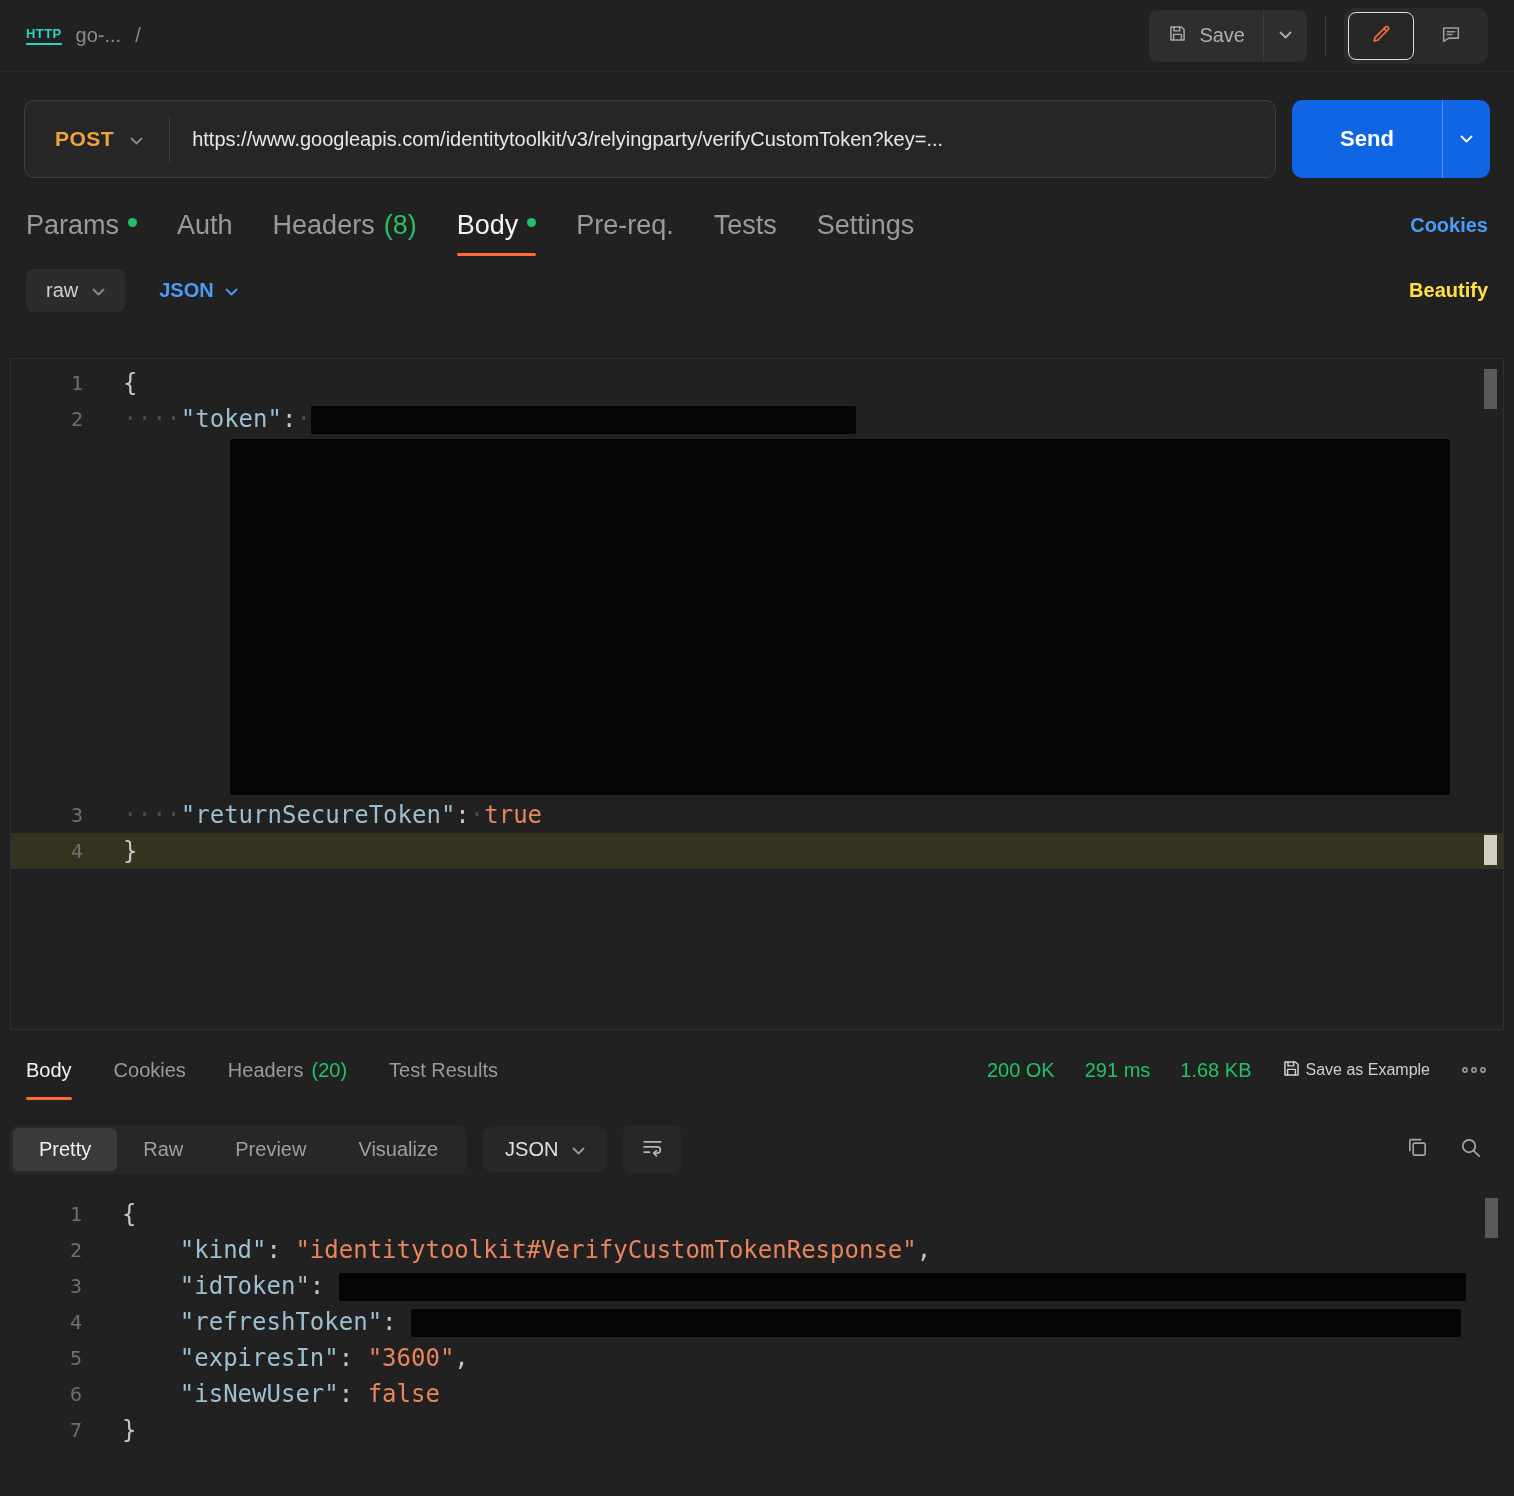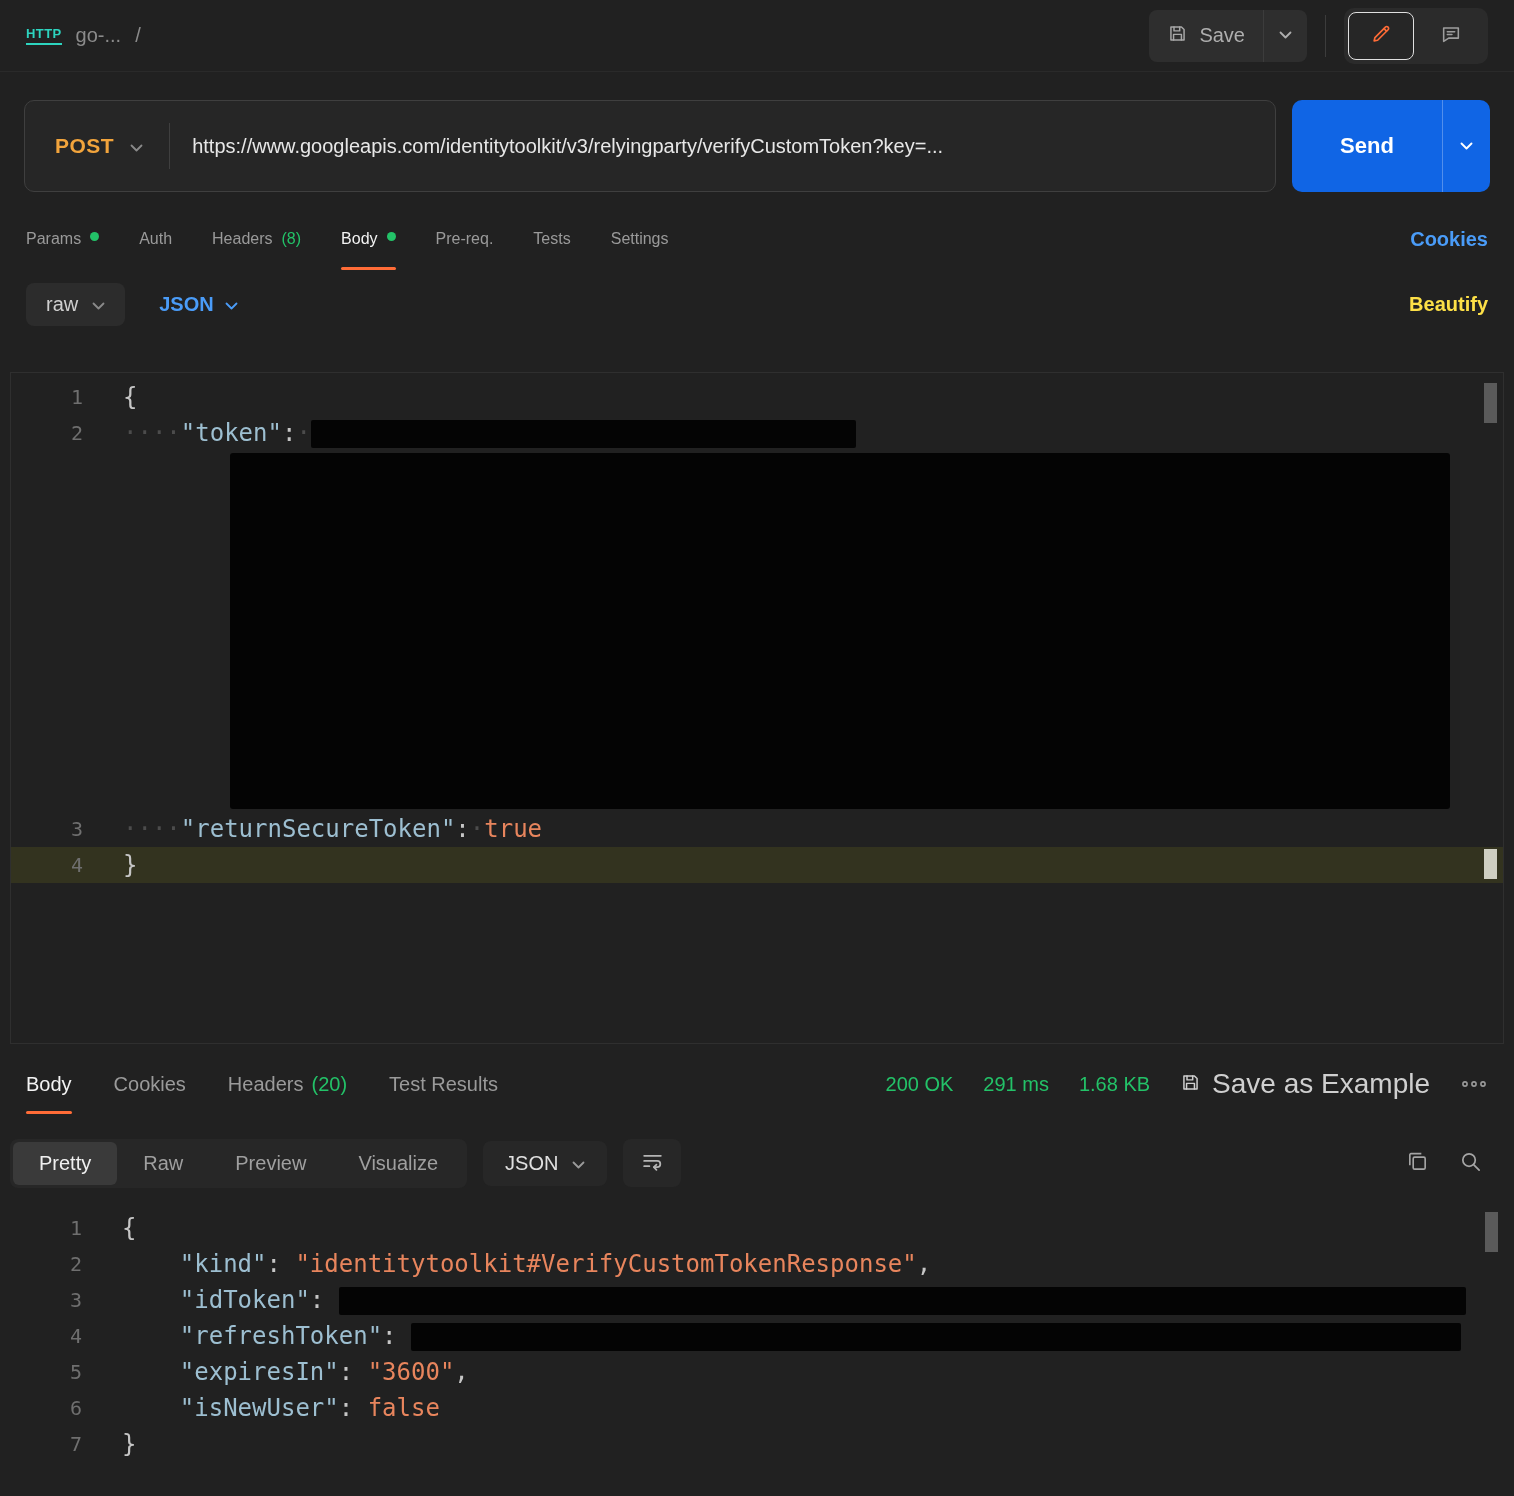--- a/index.html
+++ b/index.html
@@ -24,39 +24,39 @@
                color:#aeaeae; background:transparent; border:none; border-left:1px solid #3c3c3c; cursor:pointer; }
   .tb-sep { width:1px; height:42px; background:#3c3c3c; }
   .icon-group { display:flex; background:#2b2b2b; border-radius:10px; padding:4px; gap:4px; }
   .edit-btn { width:66px; height:48px; border-radius:8px; border:1.5px solid #e0e0e0;
               display:flex; align-items:center; justify-content:center; background:#262626; cursor:pointer; }
   .comment-btn { width:66px; height:48px; border-radius:8px; border:none; background:transparent;
                  display:flex; align-items:center; justify-content:center; cursor:pointer; }
 
   
   .request-row { display:flex; align-items:stretch; gap:16px; padding:0 24px;
-                 margin-top:28px; height:92px; flex:0 0 auto; }
+                 margin-top:28px; height:78px; flex:0 0 auto; }
   .url-bar { flex:1; display:flex; align-items:center; background:#262626;
              border:1px solid #3f3f3f; border-radius:10px; overflow:hidden; }
   .method-btn { display:flex; align-items:center; gap:16px; padding:0 26px 0 30px;
                 color:#f2a43c; font-weight:700; font-size:21px; letter-spacing:.5px;
                 background:transparent; border:none; height:100%; cursor:pointer; }
   .method-btn .chev { color:#8a8a8a; }
   .url-divider { width:1px; height:46px; background:#3f3f3f; }
   .url-text { padding:0 22px; font-size:20px; color:#e7e7e7; white-space:nowrap; overflow:hidden; flex:1; }
   .send-split { display:flex; width:198px; border-radius:10px; overflow:hidden; flex:0 0 198px; }
   .send-btn { flex:1; background:#1065e5; color:#ffffff; font-size:22px; font-weight:600;
               border:none; cursor:pointer; }
   .send-chev { width:48px; background:#1065e5; border:none; border-left:1px solid rgba(255,255,255,.28);
                color:#ffffff; display:flex; align-items:center; justify-content:center; cursor:pointer; }
 
   
   .req-tabs { display:flex; align-items:center; padding:0 26px; height:66px; margin-top:14px; flex:0 0 auto; }
   .tab { display:flex; align-items:center; gap:9px; margin-right:40px; color:#9a9a9a;
-         font-size:16px; position:relative; height:100%; cursor:pointer; }
+         font-size:27px; position:relative; height:100%; cursor:pointer; }
   .tab.active { color:#f3f3f3; }
   .tab.active::after { content:""; position:absolute; left:0; right:0; bottom:2px; height:3px;
                        background:#ff6c37; border-radius:2px; }
   .dot { width:9px; height:9px; border-radius:50%; background:#23c268; margin-top:-6px; }
   .count { color:#23c268; }
   .tabs-spacer { flex:1; }
   .cookies-link { color:#4a9cf8; font-size:20px; font-weight:600; cursor:pointer; }
 
   
   .body-toolbar { display:flex; align-items:center; padding:0 26px; height:64px; gap:34px; flex:0 0 auto; }
@@ -88,21 +88,21 @@
 
   
   .resp-tabs { display:flex; align-items:center; padding:0 26px; height:64px; margin-top:8px; flex:0 0 auto; }
   .resp-tab { display:flex; align-items:center; gap:8px; margin-right:42px; color:#9a9a9a;
               font-size:20px; position:relative; height:100%; cursor:pointer; }
   .resp-tab.active { color:#f3f3f3; }
   .resp-tab.active::after { content:""; position:absolute; left:0; right:0; bottom:2px; height:3px;
                             background:#ff6c37; border-radius:2px; }
   .resp-meta { margin-left:auto; display:flex; align-items:center; gap:30px; }
   .meta-green { color:#23c268; font-size:20px; }
-  .save-example { display:flex; align-items:center; gap:11px; color:#cfcfcf; font-size:28px;
+  .save-example { display:flex; align-items:center; gap:3px; color:#cfcfcf; font-size:16px;
                   background:transparent; border:none; cursor:pointer; }
   .more-btn { background:transparent; border:none; cursor:pointer; display:flex; align-items:center; }
 
   .resp-toolbar { display:flex; align-items:center; padding:0 10px; height:62px; margin-top:16px; gap:16px; flex:0 0 auto; }
   .view-group { display:flex; background:#272727; border-radius:8px; padding:3px; }
   .view-mode { padding:10px 26px; color:#9f9f9f; font-size:20px; border-radius:6px;
                background:transparent; border:none; cursor:pointer; }
   .view-mode.active { background:#3a3a3a; color:#f0f0f0; }
   .lang-select { display:flex; align-items:center; gap:14px; background:#272727; border-radius:8px;
                  padding:11px 22px; color:#e0e0e0; font-size:20px; cursor:pointer; border:none; }

